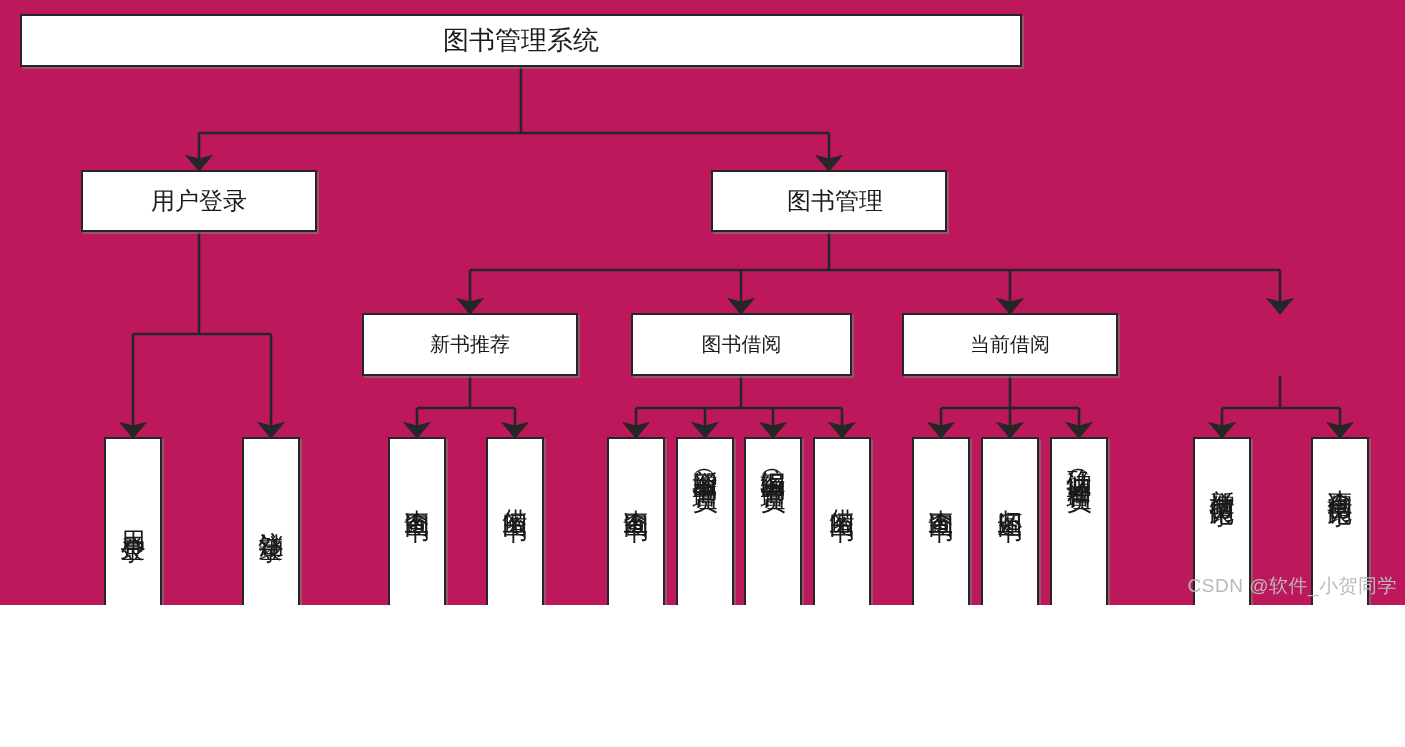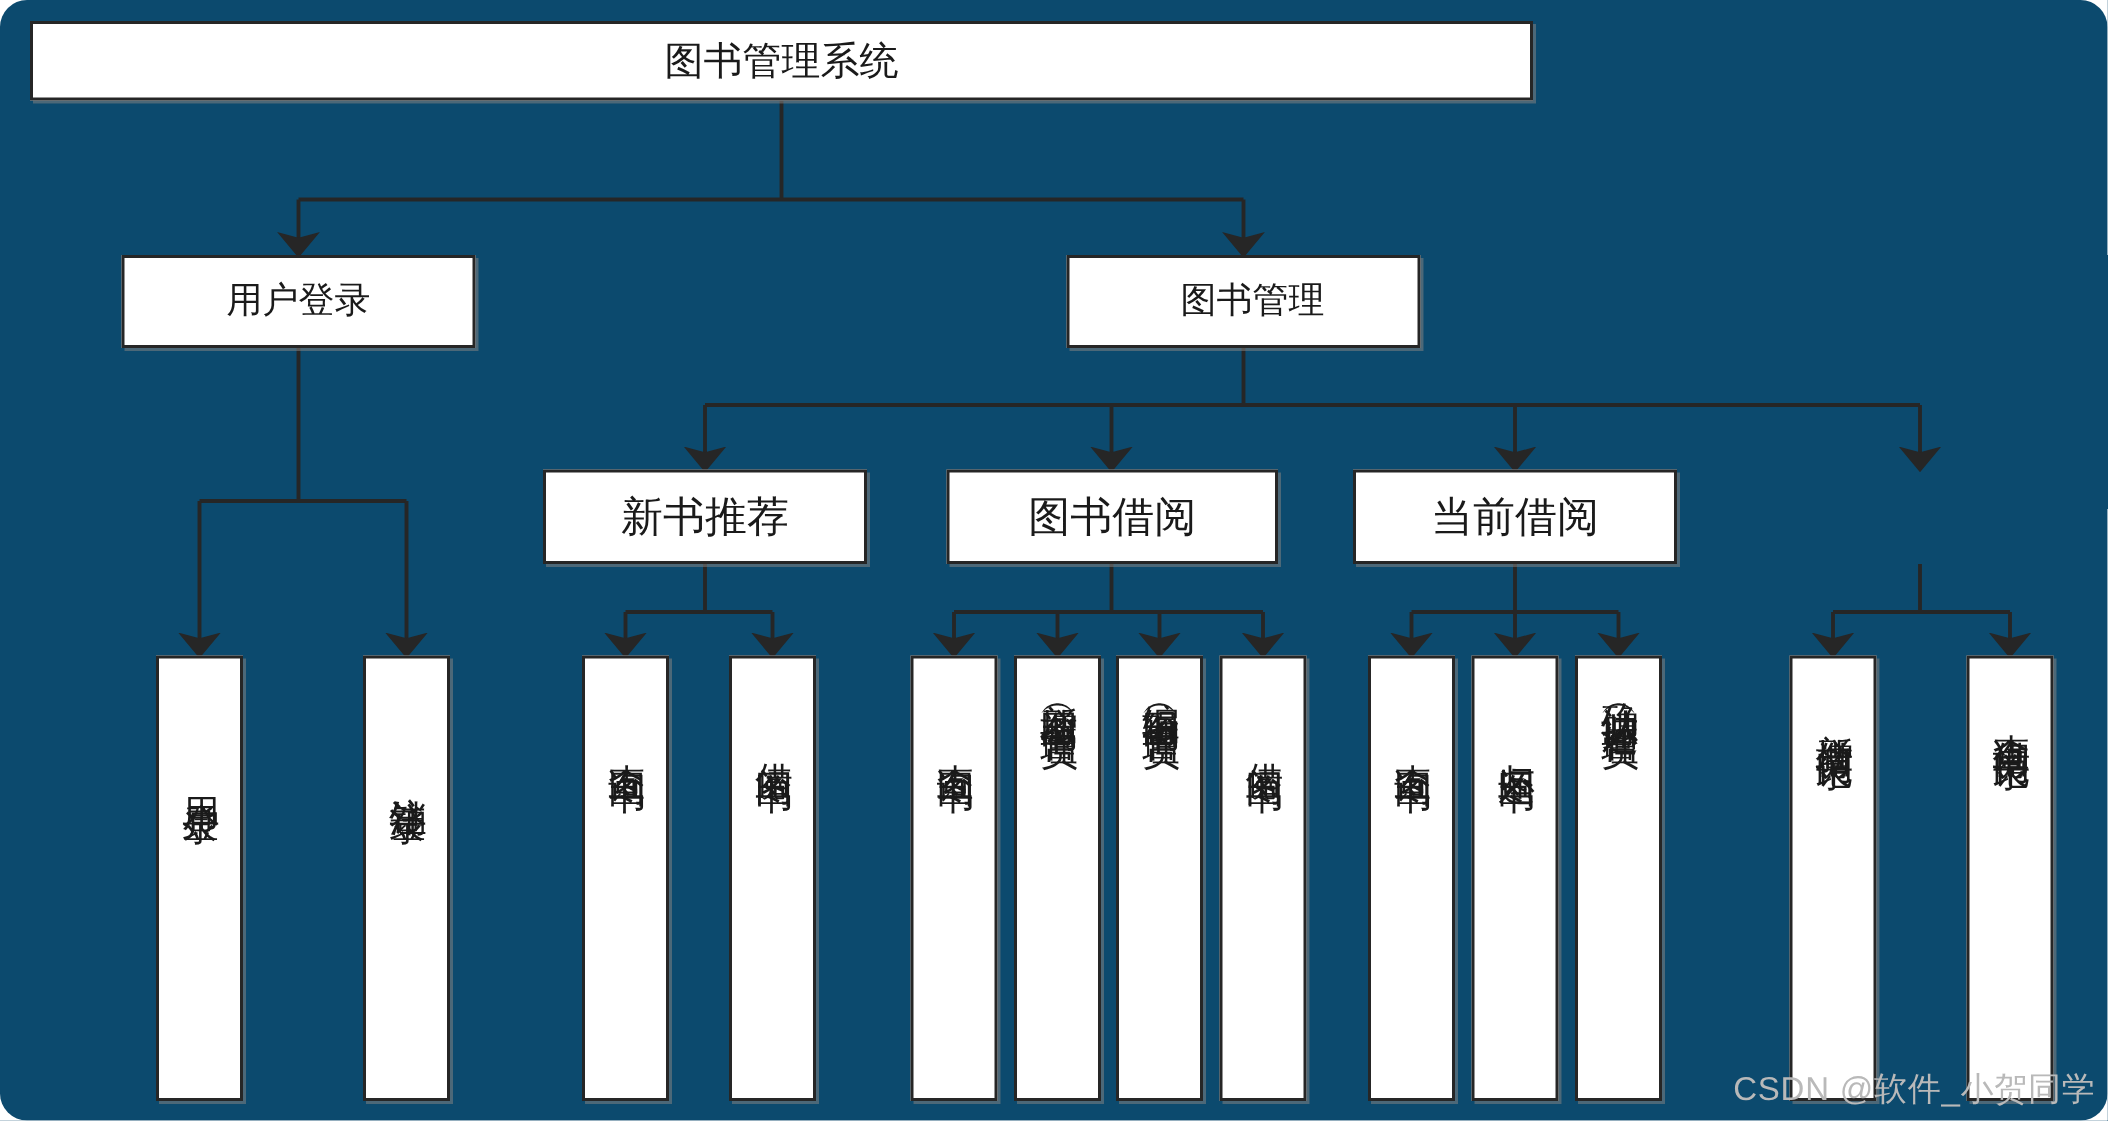--- a/index.html
+++ b/index.html
@@ -1,43 +1,43 @@
 <!DOCTYPE html>
 <html><head>
 <meta charset="utf-8">
 <style>
   html,body{margin:0;padding:0;background:#ffffff;}
   body{width:1405px;height:747px;font-family:"Liberation Sans","DejaVu Sans",sans-serif;}
-  #stage{position:relative;width:1405px;height:747px;overflow:hidden;background:#0c4a6e;border-radius:18px;}
+  #stage{position:relative;width:1405px;height:605px;overflow:hidden;background:#be185d;}
   #wires{position:absolute;left:0;top:0;width:1405px;height:747px;}
 
   .node{position:absolute;box-sizing:border-box;background:#ffffff;
         border:2.5px solid #262626;display:flex;align-items:center;justify-content:center;
         box-shadow:2px 2px 0 0 rgba(130,130,130,0.55);}
   .node .lbl{color:#1a1a1a;text-align:center;line-height:1.28;white-space:nowrap;}
 
   .n-root .lbl{font-size:26px;}
   .n-l2 .lbl{font-size:24px;}
-  .n-l3 .lbl{font-size:28px;text-align:right;}
+  .n-l3 .lbl{font-size:20px;text-align:right;}
 
   .leaf{position:absolute;box-sizing:border-box;background:#ffffff;
         border:2.5px solid #262626;display:flex;align-items:flex-start;justify-content:center;
         box-shadow:2px 2px 0 0 rgba(130,130,130,0.55);padding-top:0;}
   .leaf .vlbl{
       writing-mode:vertical-rl; text-orientation:upright;
       font-size:25px; letter-spacing:3px; color:#1a1a1a;
       line-height:1; white-space:nowrap; text-align:center;
       display:block;
   }
   .leaf.pad-a .vlbl{margin-top:72px;}
   .leaf.pad-b .vlbl{margin-top:10px;}
   .leaf.pad-c .vlbl{margin-top:50px;}
   .leaf.pad-d .vlbl{margin-top:30px;}
 
-  .watermark{position:absolute;right:8px;bottom:6px;font-size:22px;color:#b9b9b9;
+  .watermark{position:absolute;right:8px;bottom:6px;font-size:19px;color:#b9b9b9;
              letter-spacing:0.5px;white-space:nowrap;}
 </style>
 </head>
 <body>
 
 <div id="stage">
 
   <svg id="wires" viewBox="0 0 1405 747">
     <defs>
       <marker id="arw" markerWidth="10" markerHeight="11" refX="3.2" refY="5.5" orient="auto" markerUnits="strokeWidth">

